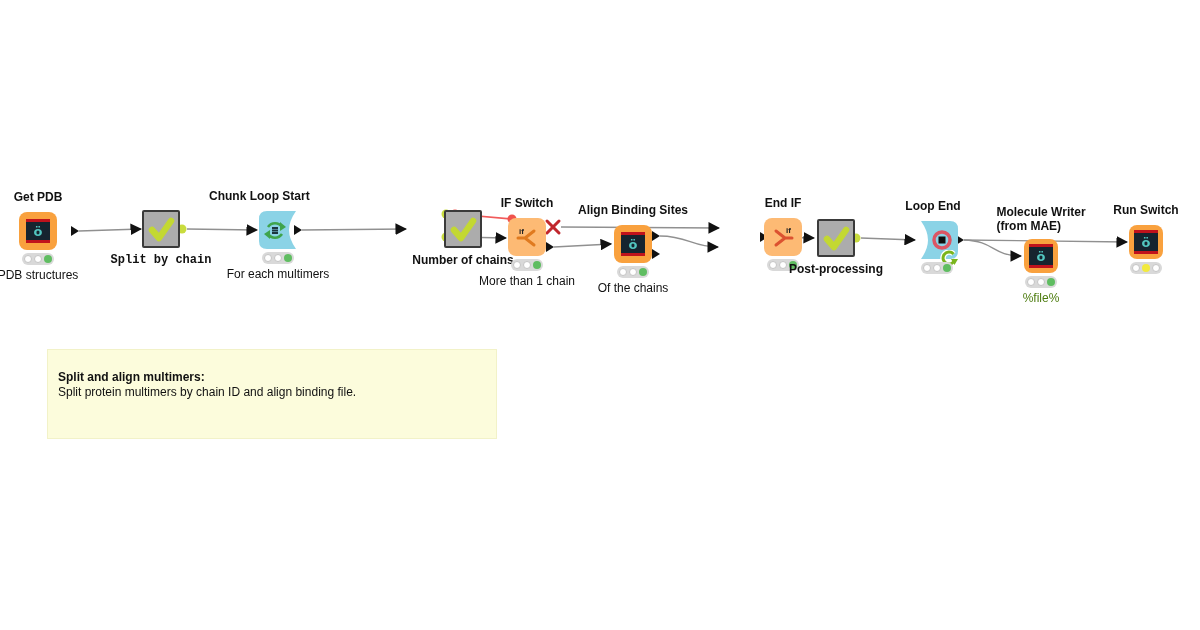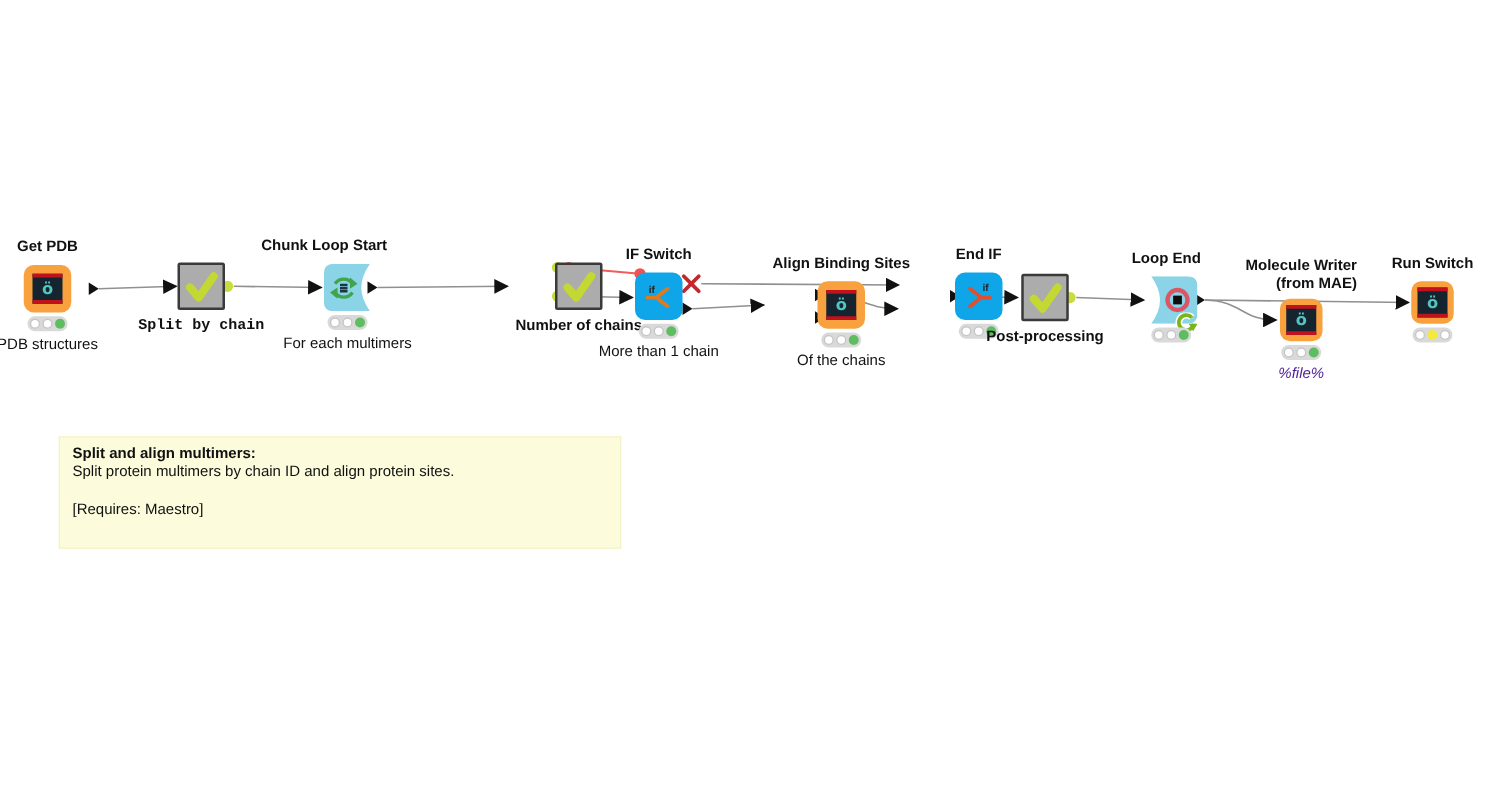--- a/index.html
+++ b/index.html
@@ -11,66 +11,65 @@
   .outport{fill:#111;}
   .cport{fill:#c9dc3e;}
   .fvport{fill:#f0524d;}
   .xmark{stroke:#c1272d;stroke-width:3;stroke-linecap:round;}
 
   .node{position:absolute;z-index:2;}
   .body{position:relative;width:38px;height:38px;border-radius:8px;
         display:flex;align-items:center;justify-content:center;}
   .body.small{width:34px;height:34px;}
   .orange{background:#f9a13e;}
-  .yellow{background:#0ea5e9;}
+  .yellow{background:#fdba74;}
   .component{background:#acacac;border:2px solid #3a3a3a;border-radius:2px;box-sizing:border-box;}
   .loopbody{background:none;border-radius:0;}
   .loopbody svg.shape{position:absolute;left:0;top:0;}
   .loopbody .icon-svg{position:relative;}
 
   .title{position:absolute;left:50%;transform:translateX(-50%);white-space:nowrap;
          font-size:12px;font-weight:700;color:#111;}
   .title-above{bottom:calc(100% + 8px);}
-  .title-above2{bottom:calc(100% + 6px);text-align:right;line-height:14px;}
+  .title-above2{bottom:calc(100% + 6px);text-align:left;line-height:14px;}
   .title-below{top:calc(100% + 5px);}
 
   .traffic{position:absolute;top:calc(100% + 3px);left:50%;transform:translateX(-50%);
            width:32px;height:12px;background:#d9d9d9;border-radius:6px;
            display:flex;align-items:center;justify-content:center;gap:2px;}
   .dot{width:8px;height:8px;border-radius:50%;box-sizing:border-box;}
   .dot.off{background:#ffffff;border:1px solid #c4c4c4;}
   .dot.green{background:#5fbd61;}
   .dot.yellow{background:#f2ea3d;}
 
   .sublabel{position:absolute;top:calc(100% + 18px);left:50%;transform:translateX(-50%);
             white-space:nowrap;font-size:12px;color:#111;}
-  .sublabel.ghost{color:#4c1d95;font-style:italic;}
+  .sublabel.ghost{color:#4d7c0f;}
 
   .schrico{width:24px;height:24px;background:#16242f;border-top:3px solid #c0121c;
            border-bottom:3px solid #c0121c;box-sizing:border-box;display:flex;
            align-items:center;justify-content:center;color:#52c6c0;font-size:13px;
            font-weight:700;line-height:1;font-family:"DejaVu Sans",sans-serif;}
 
   .refresh-badge{position:absolute;left:22px;top:29px;}
 
   .annotation{position:absolute;left:47px;top:349px;width:450px;height:90px;z-index:0;
               background:#fcfcdc;border:1px solid #f2f2c8;box-sizing:border-box;
-              padding:5px 10px;font-size:12px;line-height:15px;color:#111;}
+              padding:20px 10px;font-size:12px;line-height:15px;color:#111;}
   .annotation .head{font-weight:700;}
 </style>
 </head>
 <body>
 
 <div class="canvas">
 
   <div class="annotation">
     <div class="head">Split and align multimers:</div>
-    <div>Split protein multimers by chain ID and align protein sites.</div>
+    <div>Split protein multimers by chain ID and align binding file.</div>
     <div>&nbsp;</div>
-    <div>[Requires: Maestro]</div>
   </div>
 
   <svg id="wires" width="1200" height="630">
     <defs>
       <marker id="arr" viewBox="0 0 10 10" refX="9" refY="5" markerWidth="9" markerHeight="9" orient="auto">
         <path d="M0,0 L10,5 L0,10 z" fill="#111"></path>
       </marker>
     </defs>
 
     <path class="conn" d="M79,231 L141,229" marker-end="url(#arr)"></path>
@@ -171,21 +170,21 @@
       </svg>
     </div>
     <div class="traffic">
       <span class="dot off"></span>
         <span class="dot off"></span>
         <span class="dot green"></span>
     </div>
     <div class="sublabel">More than 1 chain</div>
   </div>
 
-  <div class="node" style="left:614px;top:225px;margin-left:40px;">
+  <div class="node" style="left:614px;top:225px;">
     <div class="title title-above">Align Binding Sites</div>
     <div class="body orange">
       <div class="schrico">ö</div>
     </div>
     <div class="traffic">
       <span class="dot off"></span>
         <span class="dot off"></span>
         <span class="dot green"></span>
     </div>
     <div class="sublabel">Of the chains</div>

